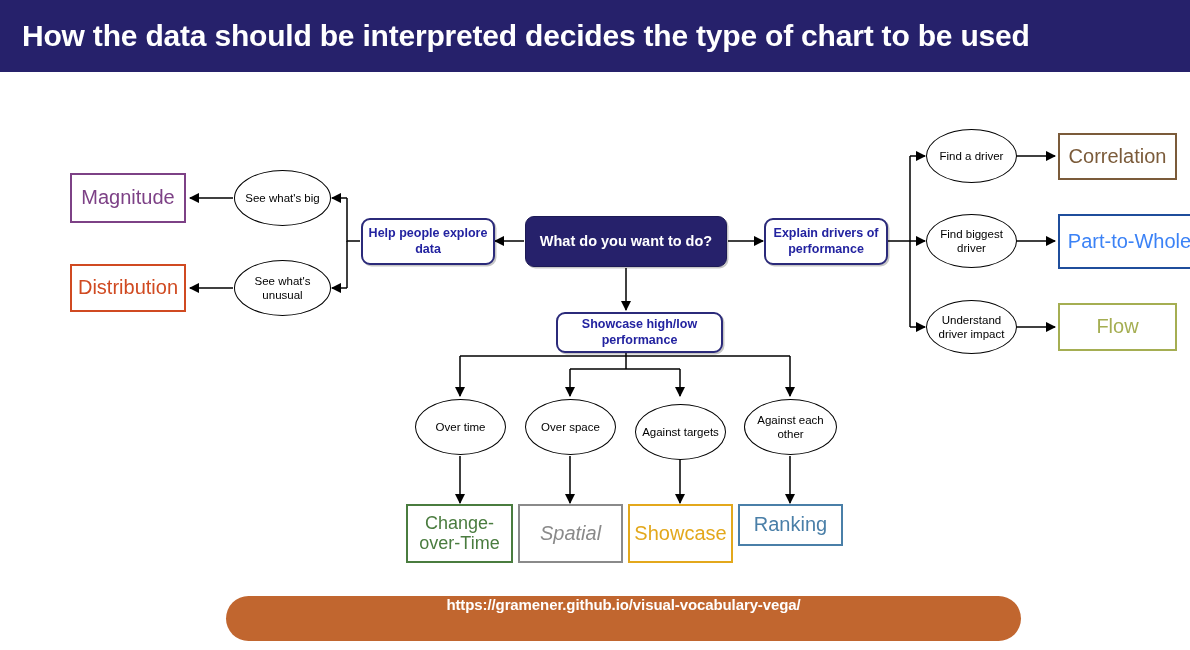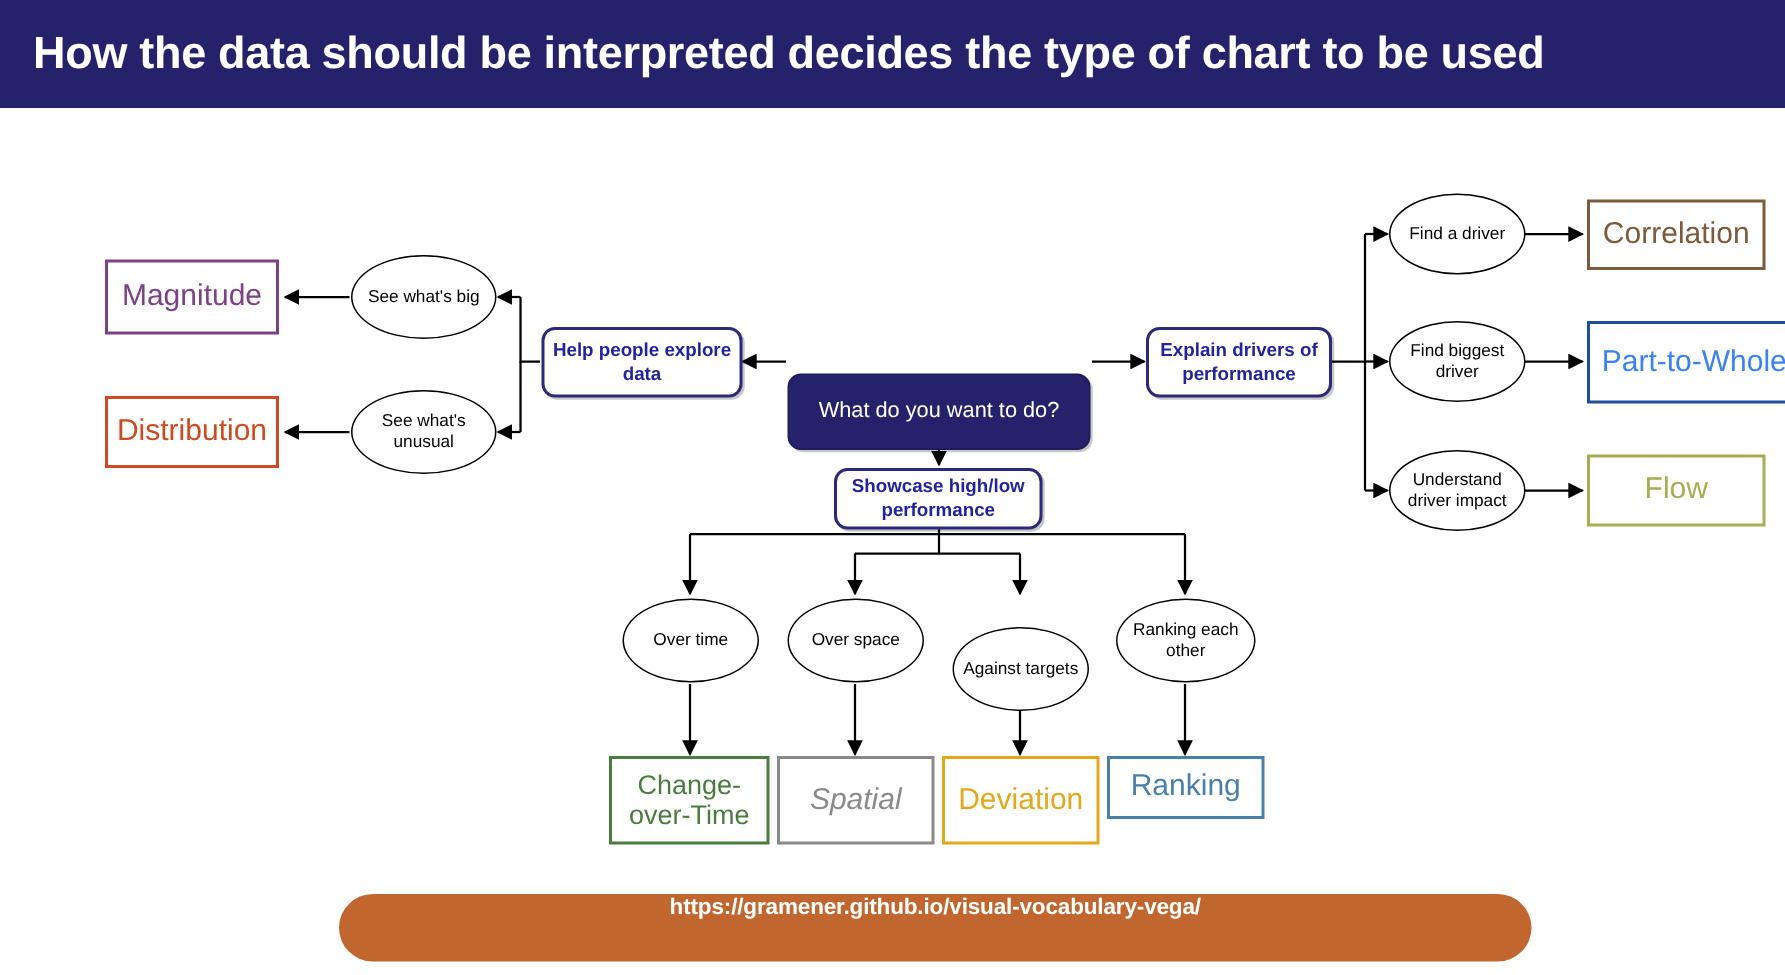--- a/index.html
+++ b/index.html
@@ -62,24 +62,23 @@
     font-weight: normal;
   }
 
   
   .navy-box {
     background: #26216b;
     border: 1.5px solid #1d1a55;
     border-radius: 9px;
     color: #ffffff;
     font-size: 14.5px;
-    font-weight: normal;
+    font-weight: bold;
     line-height: 1.22;
     box-shadow: 1.5px 1.5px 0 rgba(0,0,0,0.22);
-    margin-top: 33px;
   }
 
   
   .navy-outline-box {
     background: #ffffff;
     border: 2px solid #2b2a7a;
     border-radius: 9px;
     color: #2323a0;
     font-size: 12.5px;
     font-weight: bold;
@@ -195,50 +194,50 @@
 </div>
 
 <div class="node navy-box" style="left:525px; top:216px; width:202px; height:51px;">
   <span>What do you want to do?</span>
 </div>
 
 <div class="node navy-outline-box" style="left:764px; top:218px; width:124px; height:47px;">
   <span>Explain drivers of performance</span>
 </div>
 
-<div class="node navy-outline-box" style="left:556px; top:312px; width:139px; height:41px;">
+<div class="node navy-outline-box" style="left:556px; top:312px; width:167px; height:41px;">
   <span>Showcase high/low performance</span>
 </div>
 
 <div class="node ellipse" style="left:415px; top:399px; width:91px; height:56px;">
   <span>Over time</span>
 </div>
 
 <div class="node ellipse" style="left:525px; top:399px; width:91px; height:56px;">
   <span>Over space</span>
 </div>
 
-<div class="node ellipse" style="left:635px; top:418px; width:91px; height:56px;">
+<div class="node ellipse" style="left:635px; top:404px; width:91px; height:56px;">
   <span>Against targets</span>
 </div>
 
 <div class="node ellipse" style="left:744px; top:399px; width:93px; height:56px;">
-  <span>Ranking each other</span>
+  <span>Against each other</span>
 </div>
 
 <div class="node chart-box" style="left:406px; top:504px; width:107px; height:59px; border-color:#4a7c3f; color:#4a7c3f; font-size:18px;">
   <span>Change-over-Time</span>
 </div>
 
 <div class="node chart-box" style="left:518px; top:504px; width:105px; height:59px; border-color:#8a8a8a; color:#8a8a8a;font-style:italic;">
   <span>Spatial</span>
 </div>
 
 <div class="node chart-box" style="left:628px; top:504px; width:105px; height:59px; border-color:#e3a81c; color:#e3a81c;">
-  <span>Deviation</span>
+  <span>Showcase</span>
 </div>
 
 <div class="node chart-box" style="left:738px; top:504px; width:105px; height:42px; border-color:#4a7fa8; color:#4a7fa8;">
   <span>Ranking</span>
 </div>
 
 <div class="node ellipse" style="left:926px; top:129px; width:91px; height:54px;">
   <span>Find a driver</span>
 </div>
 

